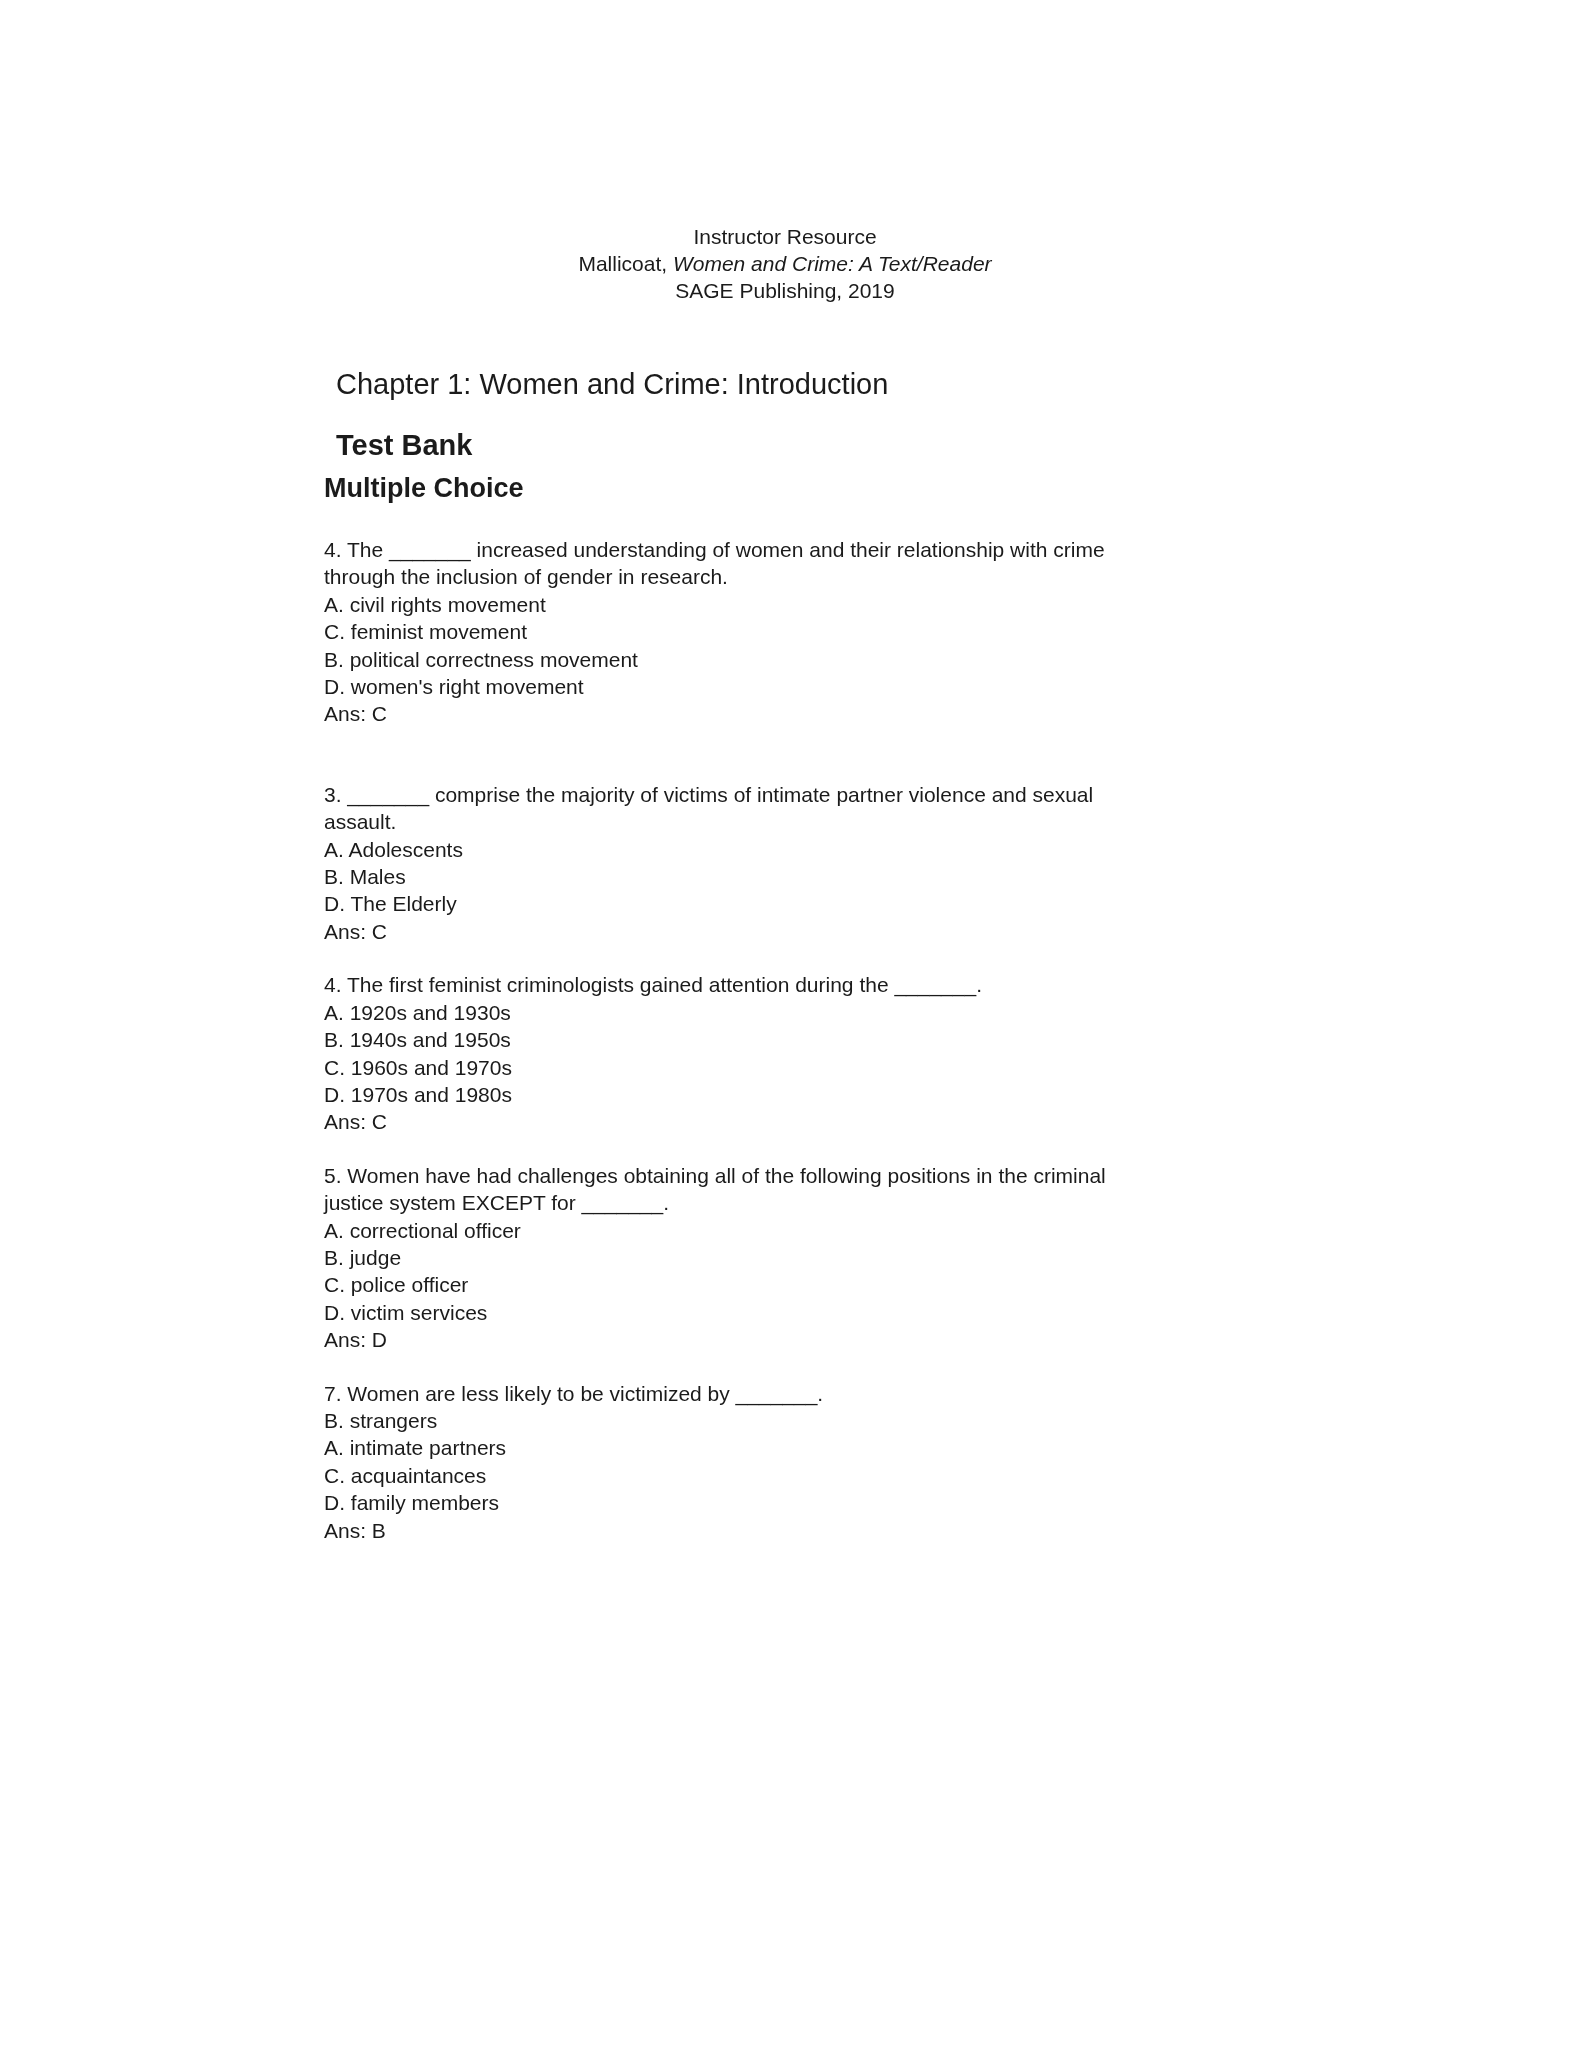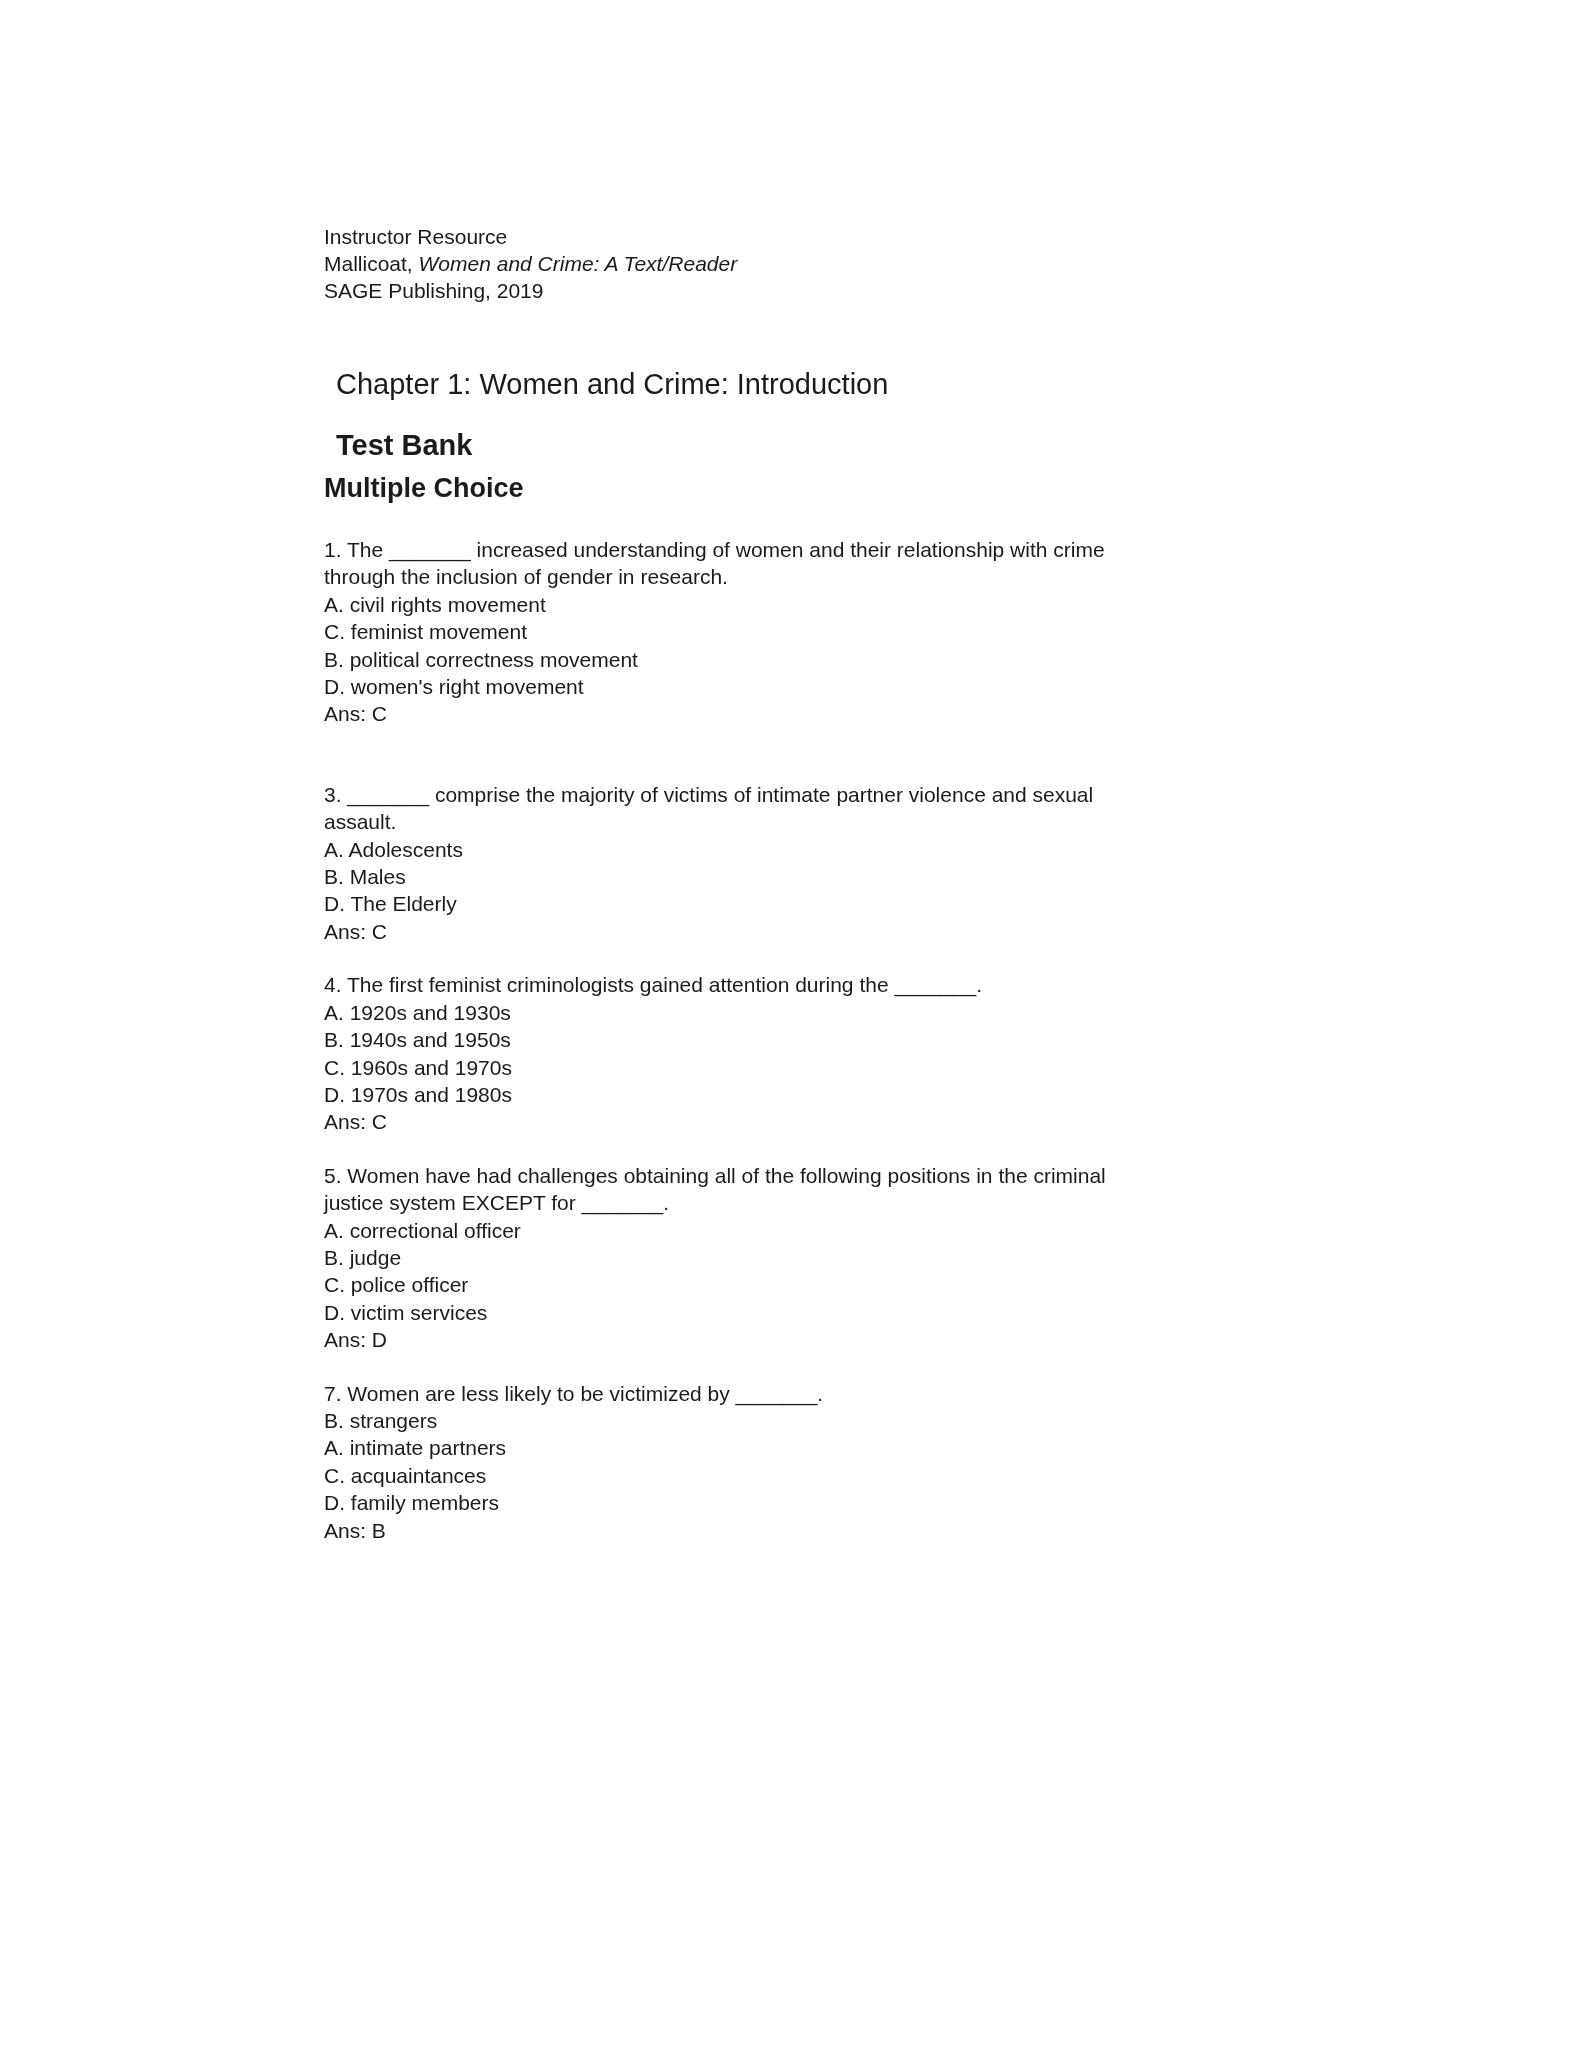--- a/index.html
+++ b/index.html
@@ -10,21 +10,21 @@
     position: relative;
     font-family: "Liberation Sans", sans-serif;
     color: #1b1b1b;
     overflow: hidden;
   }
   .doc-header {
     position: absolute;
     top: 223px;
     left: 324px;
     width: 922px;
-    text-align: left;
+    text-align: center;
     font-size: 21px;
     line-height: 27px;
   }
   .doc-header .italic { font-style: italic; }
   .doc-title {
     position: absolute;
     top: 355px;
     left: 324px;
     width: 922px;
     margin: 12px;
@@ -79,21 +79,21 @@
   </div>
 
   <h1 class="doc-title">Chapter 1: Women and Crime: Introduction</h1>
 
   <h2 class="doc-subtitle">Test Bank</h2>
 
   <h3 class="doc-section">Multiple Choice</h3>
 
   <div class="questions" id="questions">
       <div class="question extra-gap">
-        <div class="line">1. The _______ increased understanding of women and their relationship with crime</div>
+        <div class="line">4. The _______ increased understanding of women and their relationship with crime</div>
         <div class="line">through the inclusion of gender in research.</div>
         <div class="line">A. civil rights movement</div>
         <div class="line">C. feminist movement</div>
         <div class="line">B. political correctness movement</div>
         <div class="line">D. women's right movement</div>
         <div class="line">Ans: C</div>
       </div>
       <div class="question">
         <div class="line">3. _______ comprise the majority of victims of intimate partner violence and sexual</div>
         <div class="line">assault.</div>

